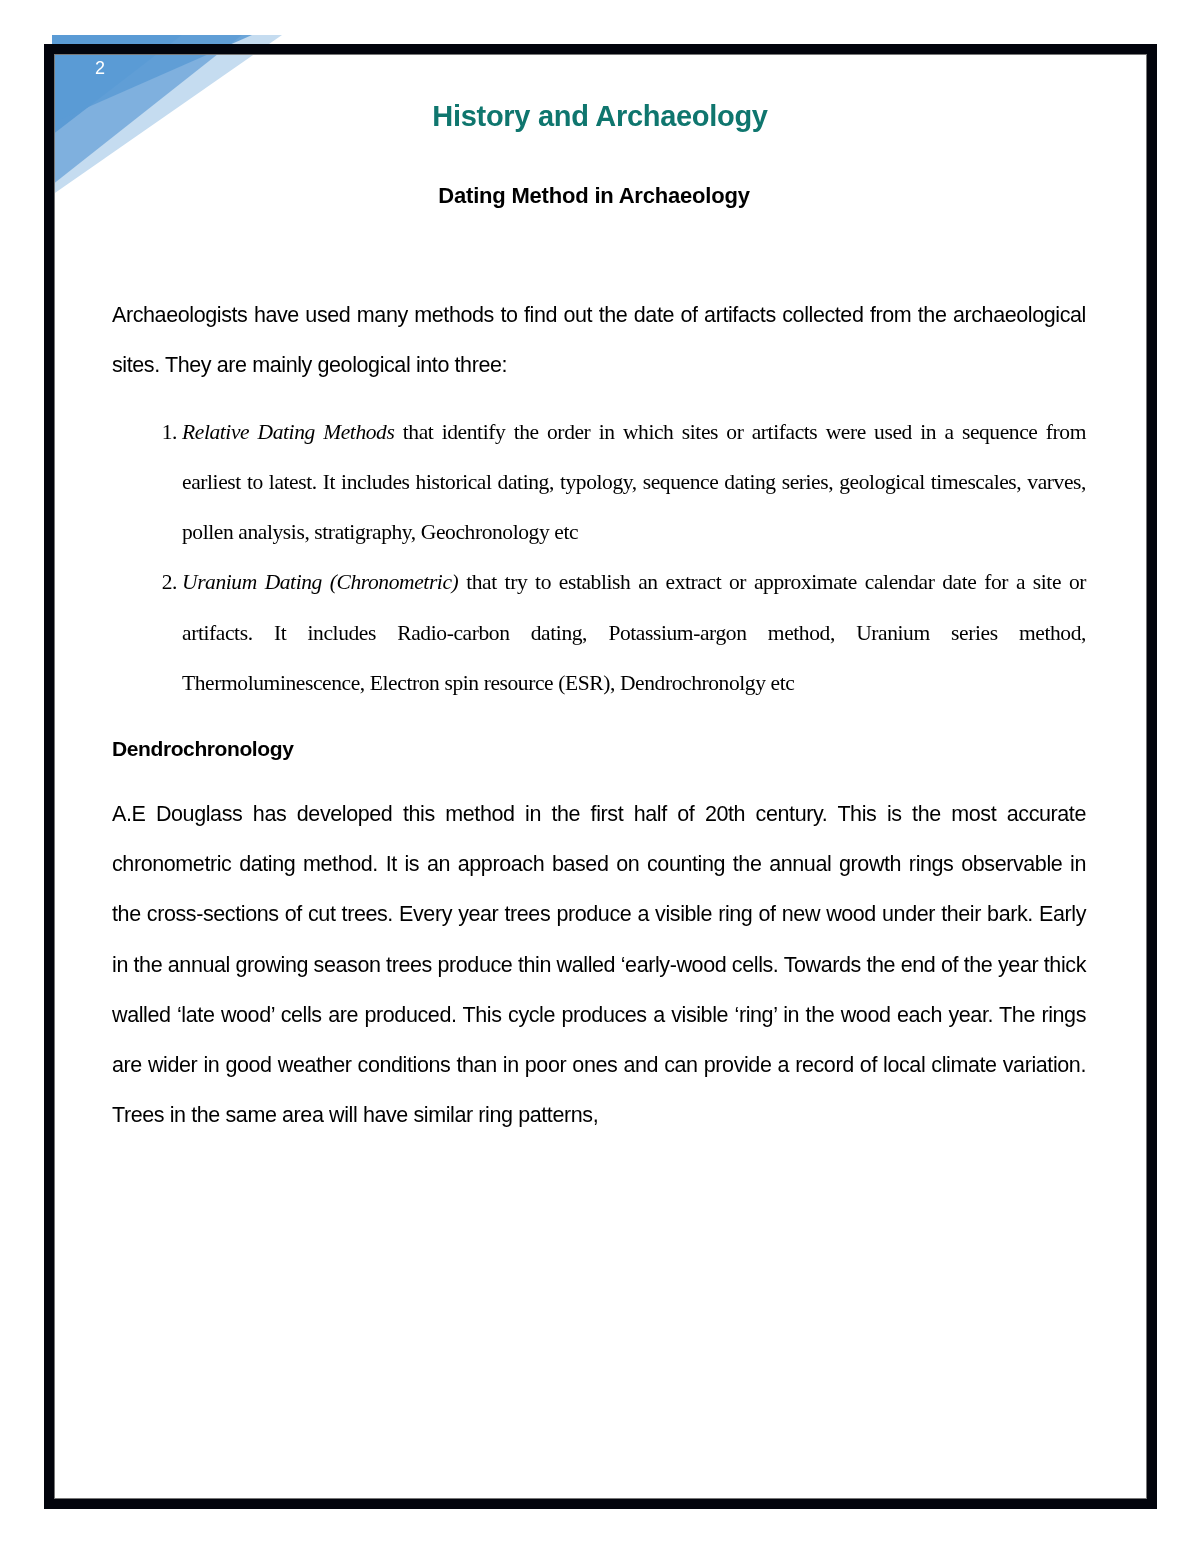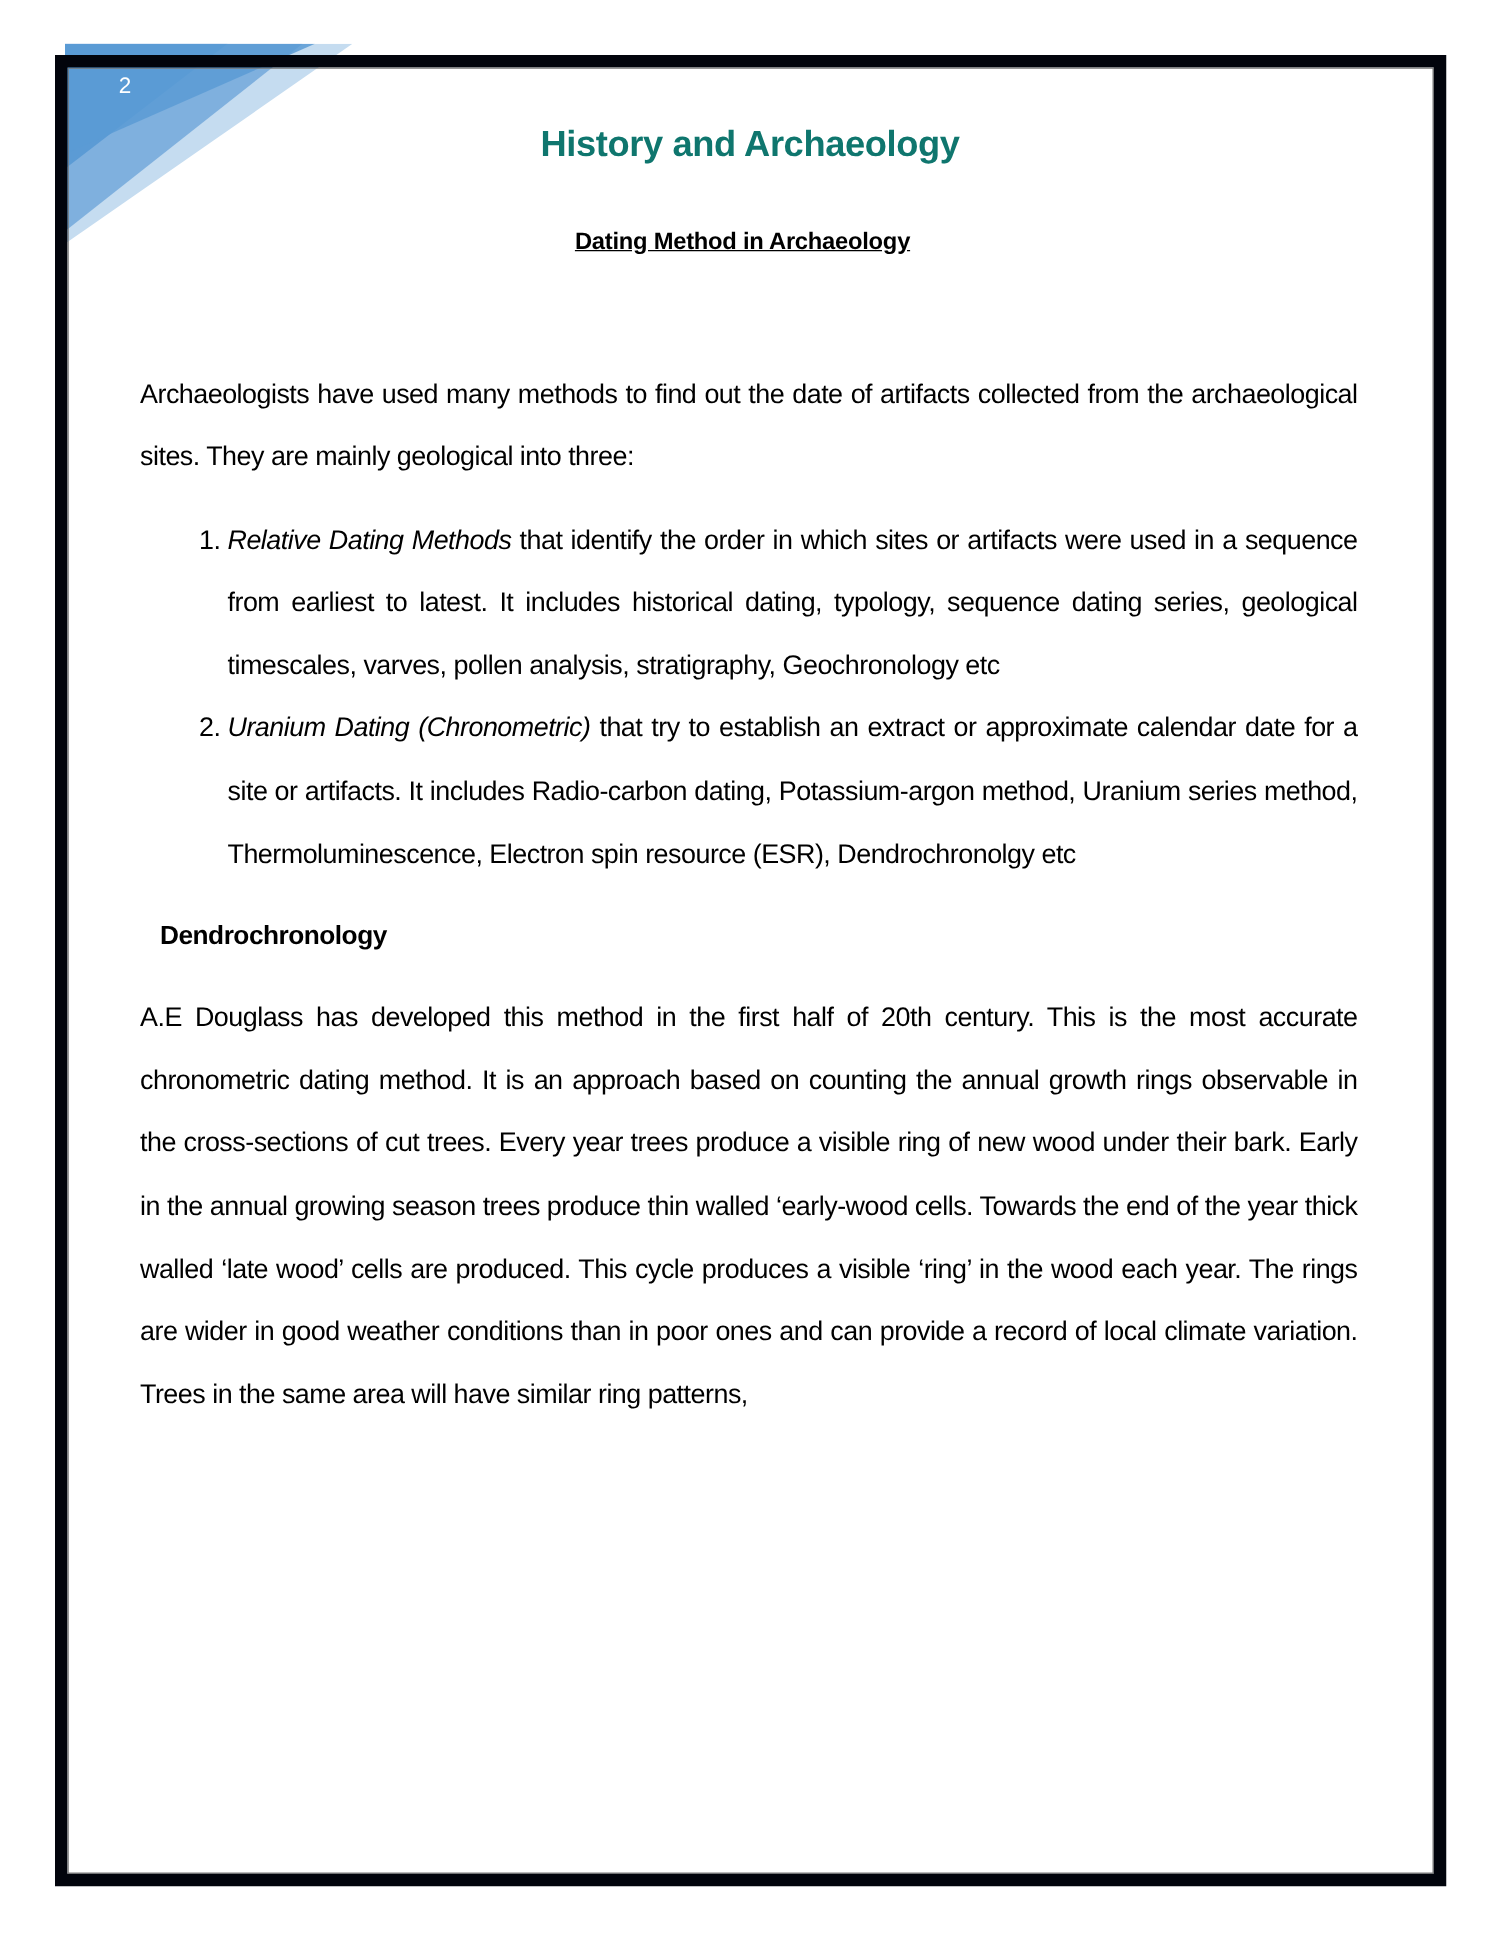--- a/index.html
+++ b/index.html
@@ -5,29 +5,29 @@
   html, body { margin: 0; padding: 0; background: #ffffff; }
   body { width: 1200px; height: 1553px; position: relative; overflow: hidden;
          font-family: "Liberation Sans", "DejaVu Sans", sans-serif; color: #000; }
   .corner { position: absolute; left: 52px; top: 35px; width: 230px; height: 160px; z-index: 1; }
   .frame { position: absolute; left: 44px; top: 44px; width: 1093px; height: 1445px;
            border: 10px solid #02040c; z-index: 2; pointer-events: none; box-shadow: inset 0 0 0 1px #777; }
   .page-num { position: absolute; left: 95px; top: 58px; color: #ffffff; font-size: 18px; z-index: 3; }
   .title { position: absolute; left: 0; width: 1200px; top: 100px; text-align: center;
            color: #0f766e; font-size: 29px; font-weight: bold; letter-spacing: -0.3px; }
   .subtitle { position: absolute; left: 0; width: 1188px; top: 183px; text-align: center;
-              font-size: 19px; font-weight: bold; letter-spacing: -0.2px; text-decoration: underline; }
+              font-size: 22px; font-weight: bold; letter-spacing: -0.2px; }
   .content { position: absolute; left: 112px; top: 290px; width: 974px; font-size: 21.5px;
              letter-spacing: -0.4px; }
   p { margin: 0; line-height: 50.3px; text-align: justify; }
   .para { margin-bottom: 16px; }
-  ol { margin: 0 0 16px 0; padding-left: 70px; }
+  ol { margin: 0 0 16px 0; padding-left: 70px; font-family: Liberation Serif, serif; }
   ol li { line-height: 50.3px; text-align: justify; padding-left: 0; }
   ol li + li { margin-top: 0; }
-  .heading { font-weight: bold; font-size: 21px; margin-bottom: 14px; margin-left: 16px; }
+  .heading { font-weight: bold; font-size: 21px; margin-bottom: 14px; }
   em { font-style: italic; }
 </style>
 </head>
 <body>
 
 <svg class="corner" viewBox="0 0 230 160" preserveAspectRatio="none">
   <polygon points="0,0 230,0 0,160" fill="#c5dcf0"></polygon>
   <polygon points="0,0 190,0 0,150" fill="#7fb0de"></polygon>
   <polygon points="0,0 130,0 0,100" fill="#5b9bd5"></polygon>
   <polygon points="0,0 200,0 0,88" fill="#5b9bd5" opacity="0.85"></polygon>

